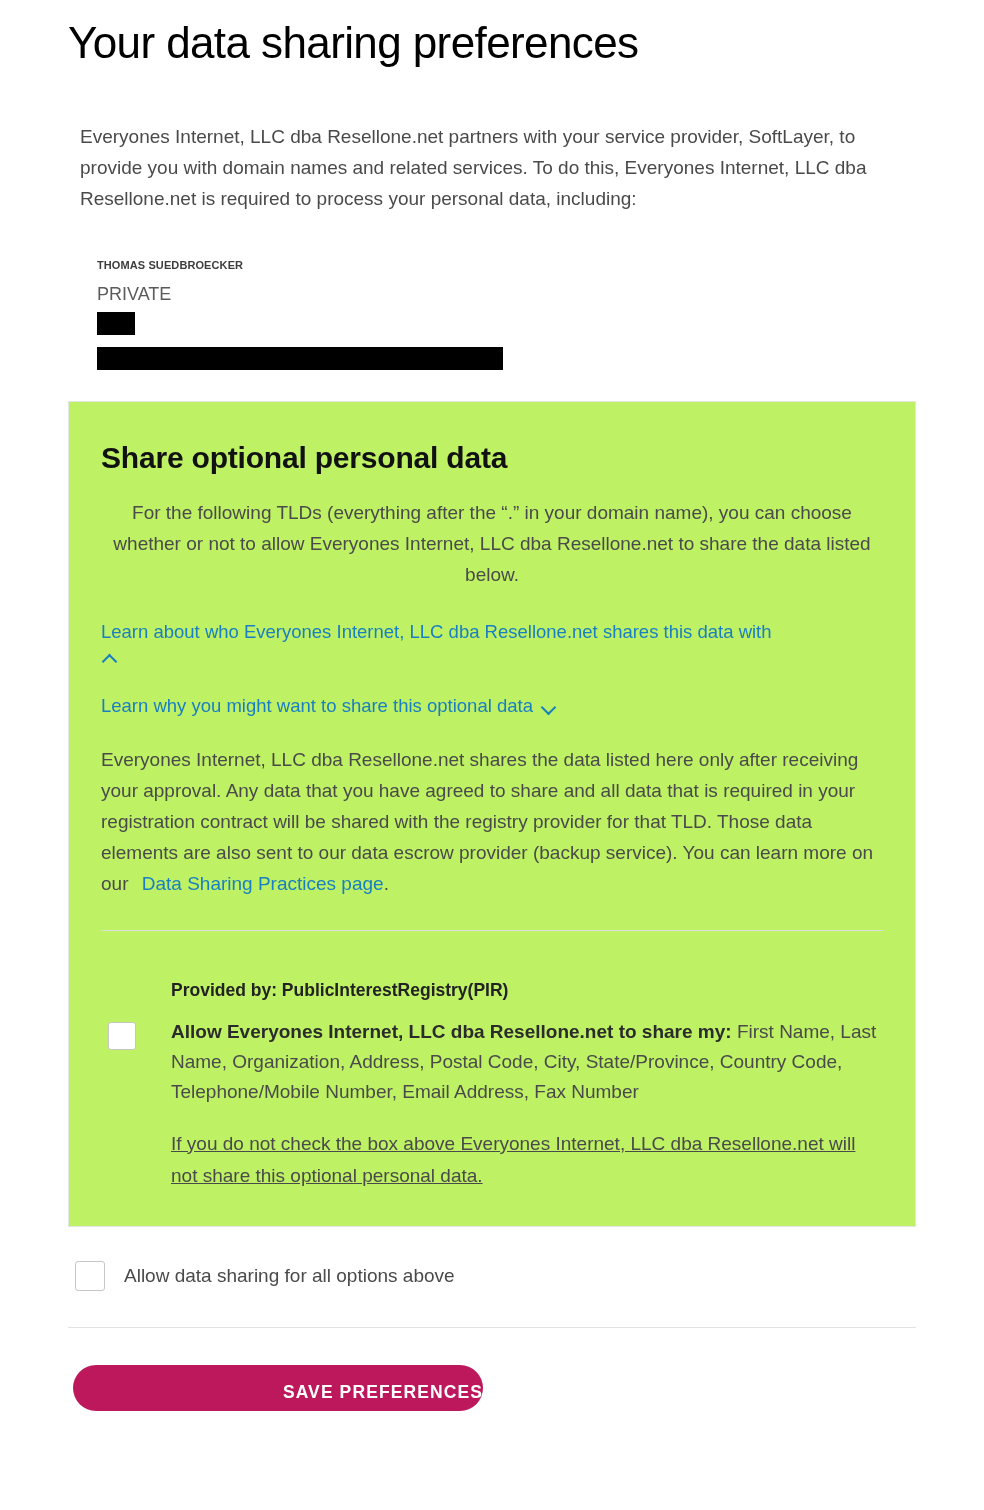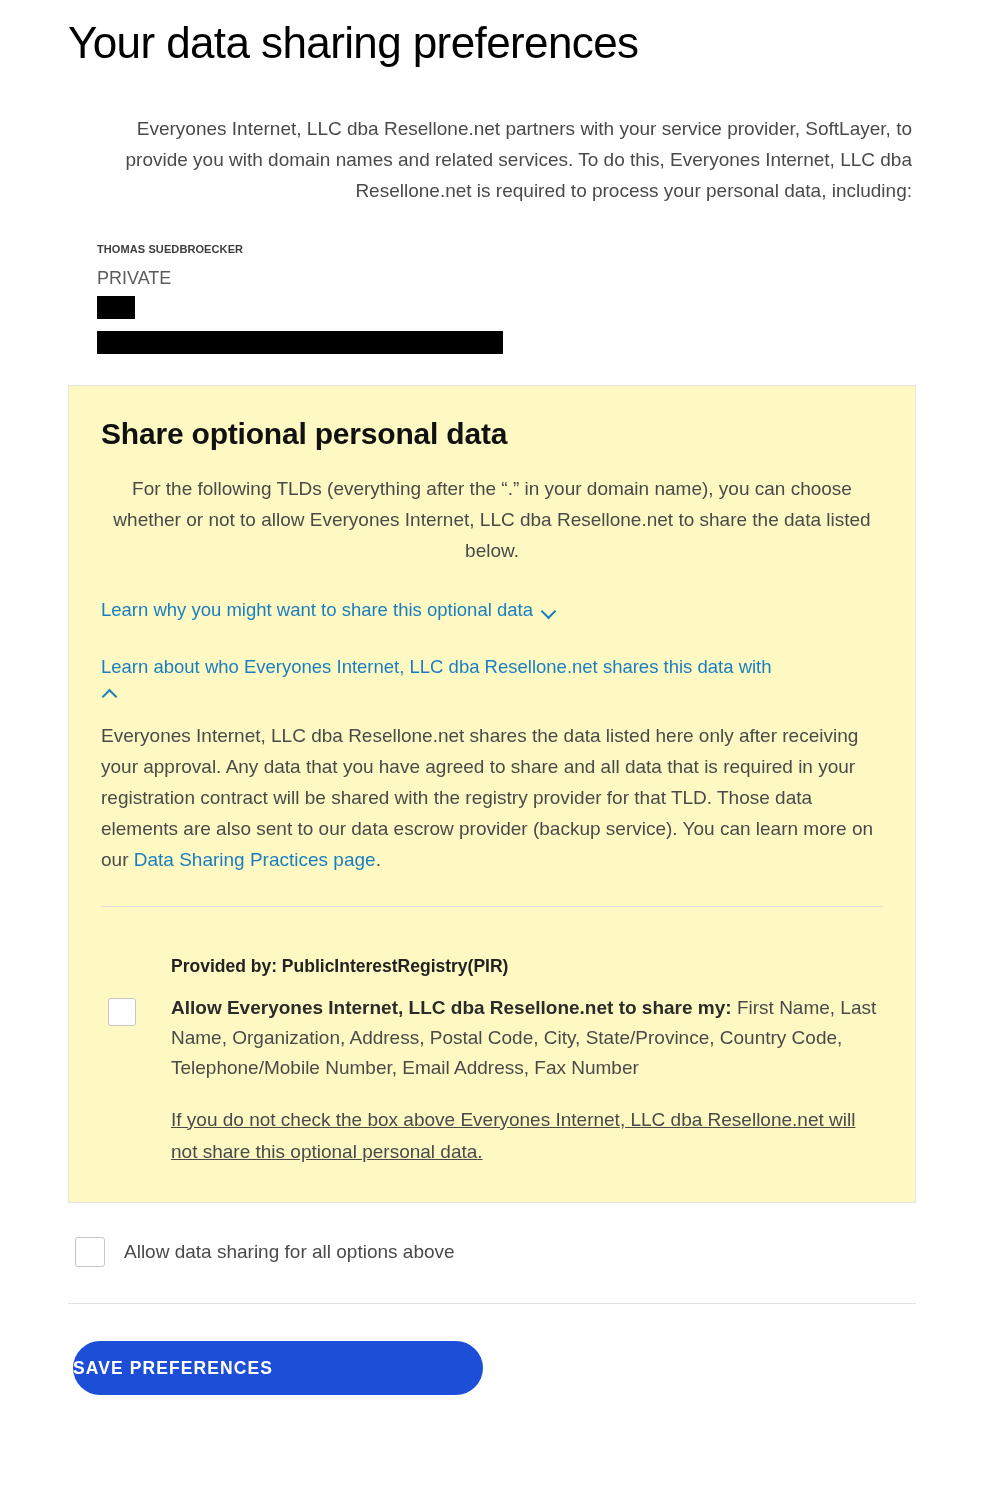--- a/index.html
+++ b/index.html
@@ -29,27 +29,26 @@
     font-size: 44px;
     line-height: 1.15;
     font-weight: 400;
     letter-spacing: -0.6px;
     color: #000000;
     font-stretch: condensed;
   }
 
   
   .intro {
-    margin: 4px;
+    margin: 12px;
     padding-top: 40px;
     font-size: 19px;
     line-height: 31px;
     color: #4a4a4a;
     max-width: 840px;
-    text-align: right;
   }
 
   
   .customer {
     padding-top: 25px;
     padding-left: 29px;
   }
   .customer-name {
     font-size: 11px;
     line-height: 29px;
@@ -73,24 +72,24 @@
   }
   .redaction-long {
     width: 406px;
     height: 23px;
     margin-top: 12px;
   }
 
   
   .panel {
     margin-top: 31px;
-    background: #fef9c3;
+    background: #bef264;
     border: 1px solid #e4e4e4;
     box-sizing: border-box;
-    padding: 30px 32px 34px 32px;
+    padding: 38px 32px 34px 32px;
   }
   .panel-title {
     margin: 0;
     font-size: 30px;
     line-height: 1.2;
     font-weight: 700;
     color: #111111;
     letter-spacing: -0.2px;
     font-stretch: condensed;
   }
@@ -148,20 +147,21 @@
     padding-top: 23px;
     font-size: 19px;
     line-height: 31px;
     color: #4a4a4a;
     max-width: 800px;
   }
   .inline-link {
     color: #1a7fc1;
     text-decoration: none;
     cursor: pointer;
+    margin-left: 8px;
   }
 
   .panel-divider {
     margin-top: 31px;
     height: 1px;
     background: #dedede;
     border: 0;
   }
 
   
@@ -246,32 +246,32 @@
     margin-top: 36px;
     height: 1px;
     background: #e2e2e2;
     border: 0;
   }
 
   
   .save-wrap { padding-top: 29px; padding-left: 5px; }
   .save-button {
     display: inline-block;
-    background: #1d4ed8;
+    background: #be185d;
     color: #ffffff;
     border: 0;
     border-radius: 999px;
     width: 410px;
-    height: 54px;
+    height: 46px;
     font-family: "Liberation Sans", sans-serif;
     font-size: 17.5px;
     font-weight: 700;
     letter-spacing: 1.1px;
     cursor: pointer;
-    text-align: left;
+    text-align: right;
     line-height: 54px;
     padding: 0;
   }
 </style>
 </head>
 <body>
 
 <div class="page">
 
   <h1 class="page-title">Your data sharing preferences</h1>
@@ -284,29 +284,29 @@
     <span class="redaction redaction-short"></span>
     <span class="redaction redaction-long"></span>
   </div>
 
   <section class="panel">
 
     <h2 class="panel-title">Share optional personal data</h2>
 
     <p class="panel-desc">For the following TLDs (everything after the “.” in your domain name), you can choose whether or not to allow Everyones Internet, LLC dba Resellone.net to share the data listed below.</p>
 
-    <div class="disclosure">
-      <span>Learn why you might want to share this optional data</span><span class="chev chev-down"></span>
-    </div>
-
     <div class="disclosure disclosure-2">
       <span>Learn about who Everyones Internet, LLC dba Resellone.net shares this data with</span>
       <span class="chev chev-up chev-standalone"></span>
     </div>
 
+    <div class="disclosure">
+      <span>Learn why you might want to share this optional data</span><span class="chev chev-down"></span>
+    </div>
+
     <p class="expanded-text"><span>Everyones Internet, LLC dba Resellone.net shares the data listed here only after receiving your approval. Any data that you have agreed to share and all data that is required in your registration contract will be shared with the registry provider for that TLD. Those data elements are also sent to our data escrow provider (backup service). You can learn more on our </span><span class="inline-link">Data Sharing Practices page</span><span>.</span></p>
 
     <hr class="panel-divider">
 
     <div class="tld-block">
       <div class="tld-provider">Provided by: PublicInterestRegistry(PIR)</div>
 
       <div class="consent-row">
         <span class="checkbox checkbox-tld"></span>
         <div class="consent-text"><span class="lead">Allow Everyones Internet, LLC dba Resellone.net to share my:</span><span> First Name, Last Name, Organization, Address, Postal Code, City, State/Province, Country Code, Telephone/Mobile Number, Email Address, Fax Number</span></div>

